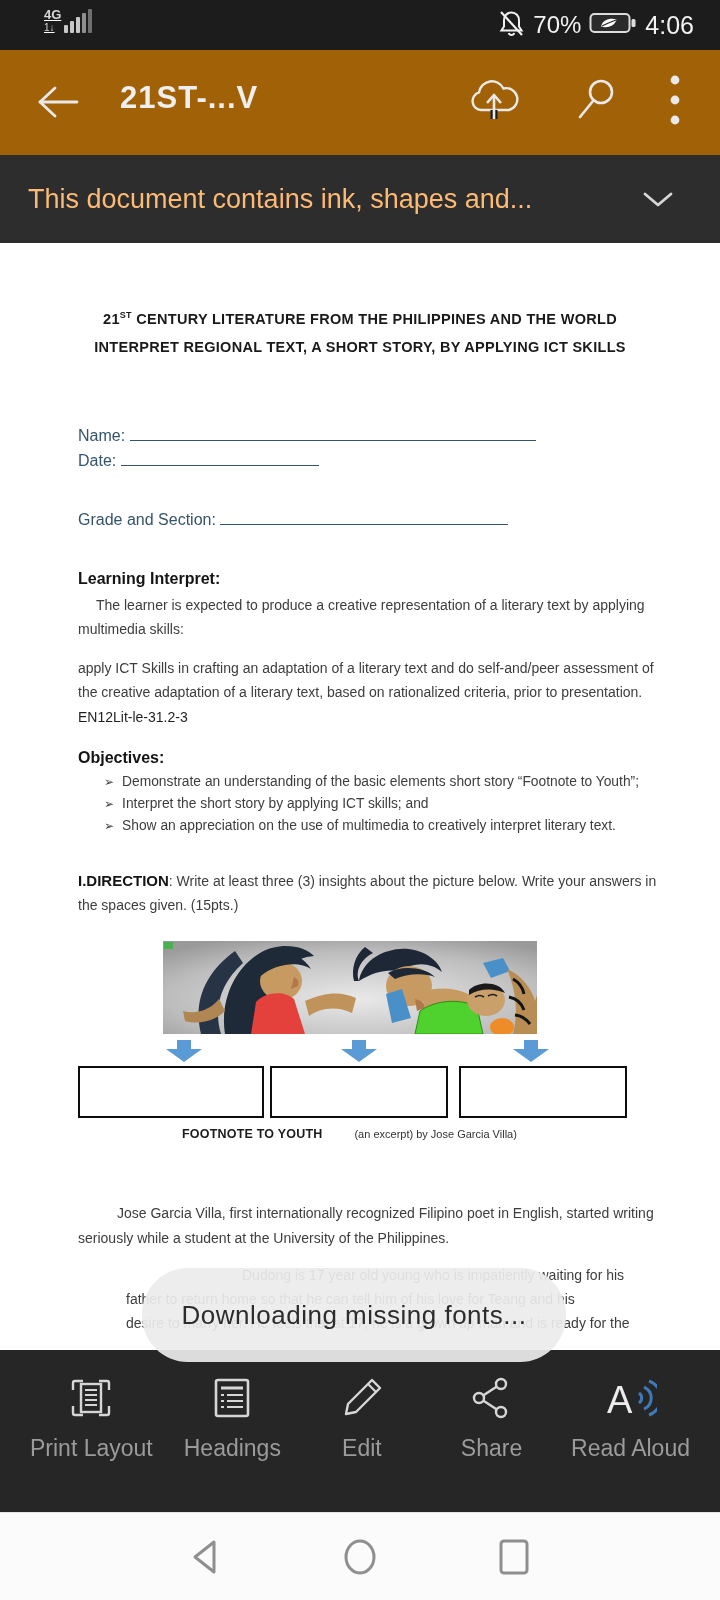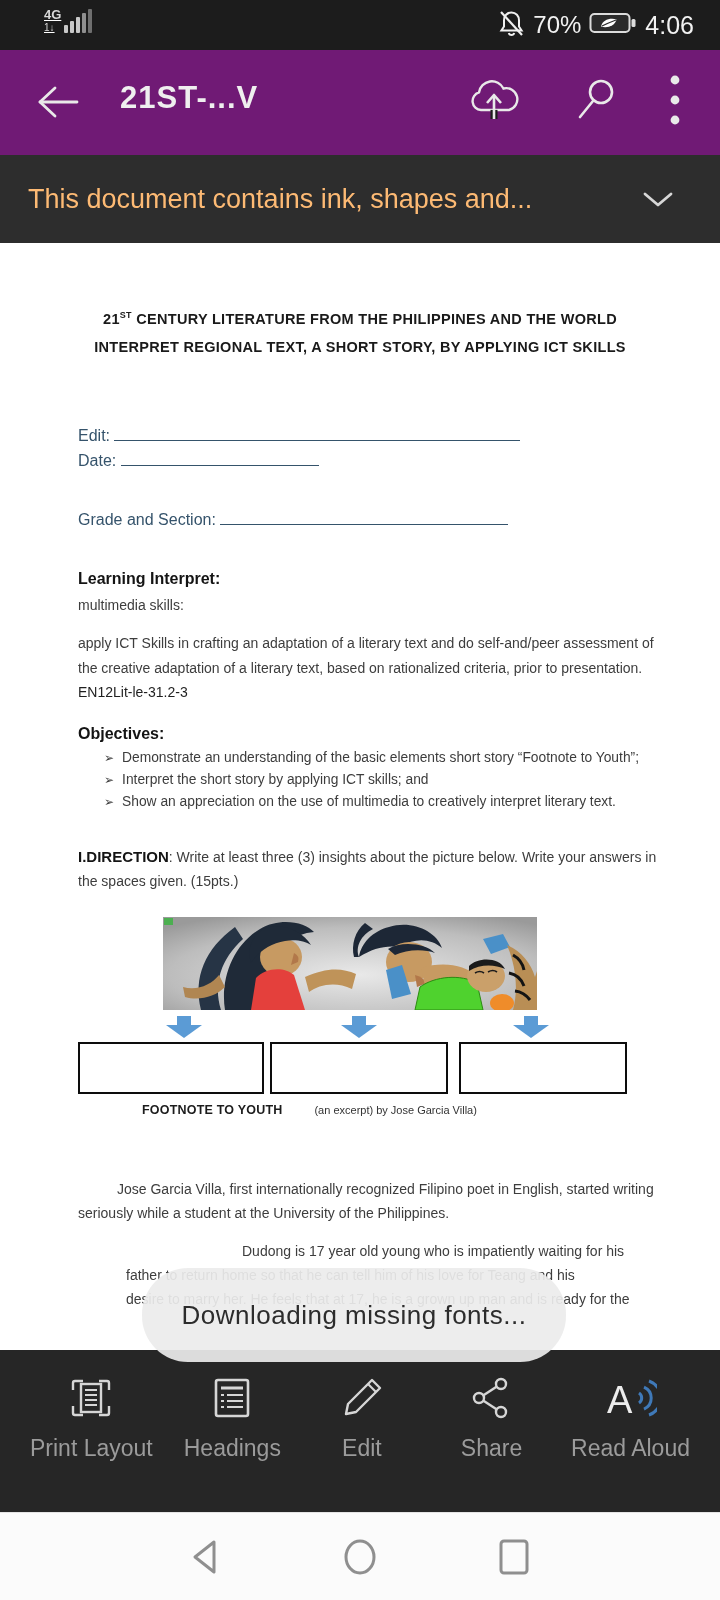--- a/index.html
+++ b/index.html
@@ -16,21 +16,21 @@
   .sig-bars { display:flex; align-items:flex-end; gap:2px; height:26px; }
   .sig-bars i { display:block; width:4px; background:#c9c9c9; border-radius:1px; }
   .sig-bars i:nth-child(1){height:8px;} .sig-bars i:nth-child(2){height:12px;}
   .sig-bars i:nth-child(3){height:16px;} .sig-bars i:nth-child(4){height:20px;background:#8f8f8f;}
   .sig-bars i:nth-child(5){height:24px;background:#6f6f6f;}
   .sb-right { position:absolute; right:26px; top:0; height:50px; display:flex; align-items:center; gap:8px;justify-content:flex-end; }
   .sb-pct { font-size:24px; color:#f2f2f2; }
   .sb-time { font-size:25px; color:#f2f2f2; font-weight:500; }
 
   
-  .app-bar { position:absolute; top:50px; left:0; right:0; height:105px; background:#701a75; z-index:3; }
+  .app-bar { position:absolute; top:50px; left:0; right:0; height:105px; background:#a16207; z-index:3; }
   .back-btn { position:absolute; left:32px; top:32px; width:50px; height:40px; }
   .doc-title { position:absolute; left:120px; top:30px; font-size:31px; font-weight:bold; color:#efefef; letter-spacing:1px; }
   .appbar-actions { position:absolute; right:40px; top:24px; display:flex; align-items:center; gap:52px; }
   .icon-btn { display:flex; align-items:center; justify-content:center; }
 
   
   .banner { position:absolute; top:155px; left:0; right:0; height:88px; background:#2d2d2d; z-index:3; display:flex; align-items:center; }
   .banner-text { margin-left:28px; font-size:27px; color:#fdba74; }
   .banner-chevron { position:absolute; right:46px; top:36px; }
 
@@ -58,21 +58,21 @@
   .direction { margin-top:32px; line-height:24px; }
   .dir-label { font-weight:bold; color:#141414; font-size:15px;margin-top:15px; }
   .figure { margin-top:24px; width:564px; }
   .fig-img { display:block; margin-left:85px; width:374px; height:93px; }
   .arrow-row { display:flex; margin-top:6px; height:22px; }
   .dn-arrow { width:36px; height:22px; }
   .a1 { margin-left:88px; } .a2 { margin-left:139px; } .a3 { margin-left:136px; }
   .box-row { display:flex; margin-top:4px; }
   .ans-box { height:52px; border:2.5px solid #0d0d0d; background:#fff; }
   .b1 { width:186px; } .b2 { width:178px; margin-left:6px; } .b3 { width:168px; margin-left:11px; }
-  .caption { margin-top:9px; margin-left:64px; display:flex; align-items:baseline; gap:32px; }
+  .caption { margin-top:9px; margin-left:104px; display:flex; align-items:baseline; gap:32px; }
   .cap-title { font-weight:bold; font-size:12.5px; color:#1c1c1c; letter-spacing:0.2px; }
   .cap-sub { font-size:11px; color:#333; }
   .villa { margin-top:60px; line-height:24.5px; }
   .vl1 { padding-left:39px; }
   .dudong { margin-top:13px; margin-left:48px; line-height:24px; white-space:nowrap; }
   .dl1 { padding-left:116px; }
 
   
   .toast { position:absolute; left:142px; top:1268px; width:424px; height:94px; background:rgba(235,235,235,0.92);
            border-radius:46px; z-index:6; display:flex; align-items:center; justify-content:center; }
@@ -173,35 +173,36 @@
   <div class="doc">
     <div class="doc-inner">
 
       <div class="page-title">
         <div><span>21</span><sup>ST</sup><span> CENTURY LITERATURE FROM THE PHILIPPINES AND THE WORLD</span></div>
         <div>INTERPRET REGIONAL TEXT, A SHORT STORY, BY APPLYING ICT SKILLS</div>
       </div>
 
       <div class="fields">
         <div class="field-row">
-          <span>Edit:</span>
+          <span>Name:</span>
           <span class="uline ul-name"></span>
         </div>
         <div class="field-row">
           <span>Date:</span>
           <span class="uline ul-date"></span>
         </div>
         <div class="field-row grade-row">
           <span>Grade and Section:</span>
           <span class="uline ul-grade"></span>
         </div>
       </div>
 
       <div class="h-bold lc-head">Learning Interpret:</div>
       <div class="para lc-intro">
+        <div class="indent18">The learner is expected to produce a creative representation of a literary text by applying</div>
         <div>multimedia skills:</div>
       </div>
       <div class="para lc-body">
         <div>apply ICT Skills in crafting an adaptation of a literary text and do self-and/peer assessment of</div>
         <div>the creative adaptation of a literary text, based on rationalized criteria, prior to presentation.</div>
         <div class="lc-code">EN12Lit-le-31.2-3</div>
       </div>
 
       <div class="h-bold obj-head">Objectives:</div>
       <div class="obj-list">

